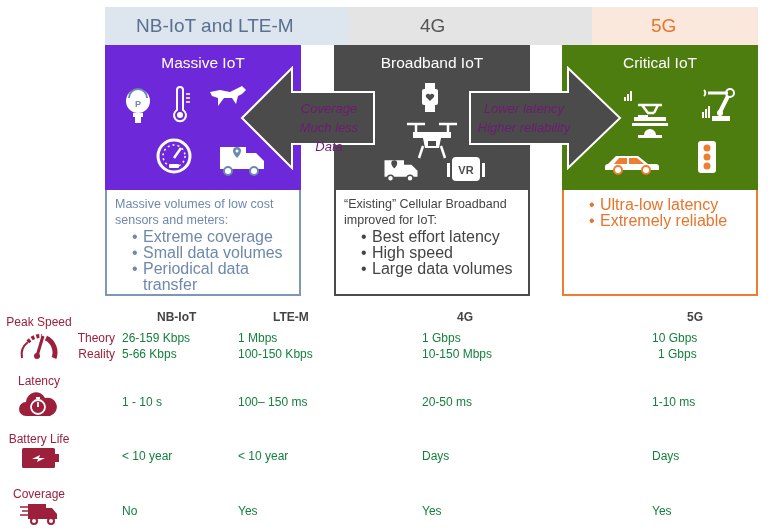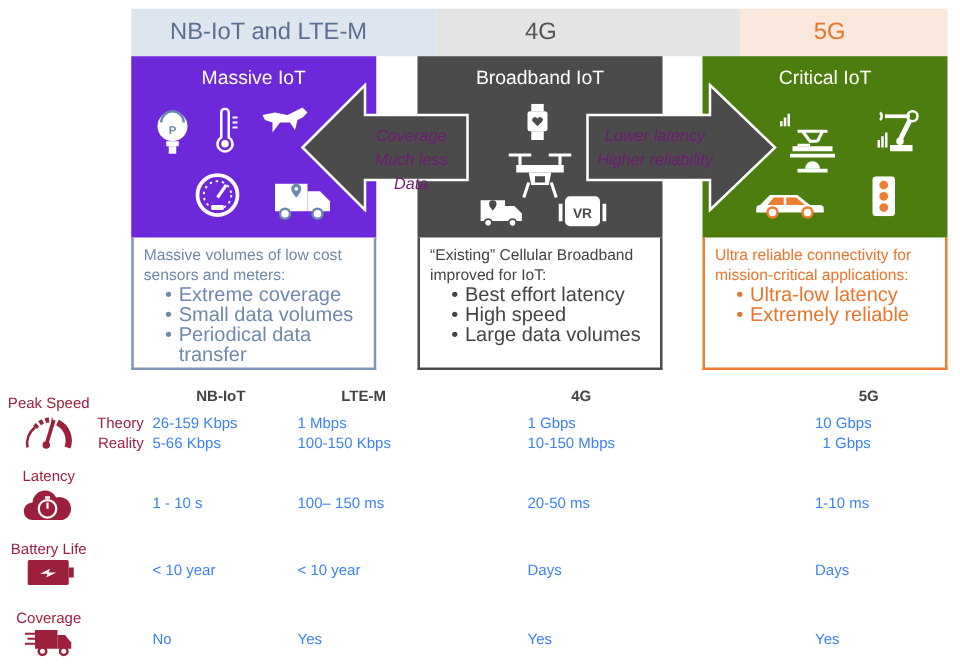--- a/index.html
+++ b/index.html
@@ -31,21 +31,21 @@
 
   
   .arrow-svg { position: absolute; }
   .arrow-text { position: absolute; color: #701a75; font-style: italic; font-size: 13px; text-align: center; line-height: 19px; }
 
   
   .icon { position: absolute; }
 
   
   .row-label { position: absolute; left: 0; width: 78px; text-align: center; color: #9c1f3c; font-weight: normal; font-size: 12px; }
-  .cell { position: absolute; font-size: 12px; color: #3b82f6; white-space: nowrap; }
+  .cell { position: absolute; font-size: 12px; color: #15803d; white-space: nowrap; }
   .colhdr { position: absolute; font-size: 12px; font-weight: bold; color: #444; padding-left: 35px; }
   .sublabel { position: absolute; font-size: 12px; color: #9c1f3c; text-align: right; width: 45px; }
 </style>
 </head>
 <body>
 
 <div class="hdr hdr-nb">NB-IoT and LTE-M</div>
 <div class="hdr hdr-4g">4G</div>
 <div class="hdr hdr-5g">5G</div>
 
@@ -181,21 +181,20 @@
 </svg>
 
 <svg class="icon" style="left:697px;top:141px" width="20" height="32" viewBox="0 0 20 32">
   <rect x="1" y="0" width="18" height="32" rx="3" fill="#fff"></rect>
   <circle cx="10" cy="7" r="3.5" fill="#ed7d31"></circle>
   <circle cx="10" cy="16" r="3.5" fill="#ed7d31"></circle>
   <circle cx="10" cy="25" r="3.5" fill="#ed7d31"></circle>
 </svg>
 
 <div class="desc desc-orange">
-  <div>Ultra reliable connectivity for mission-critical applications:</div>
   <ul>
     <li>Ultra-low latency</li>
     <li>Extremely reliable</li>
   </ul>
 </div>
 
 <svg class="arrow-svg" style="left:240px;top:66px" width="136" height="104" viewBox="0 0 136 104">
   <polygon points="2,52 52,2 52,26 134,26 134,78 52,78 52,102" fill="#4b4b4b" stroke="#fff" stroke-width="2"></polygon>
 </svg>
 <div class="arrow-text" style="left:286px;top:99px;width:86px">

